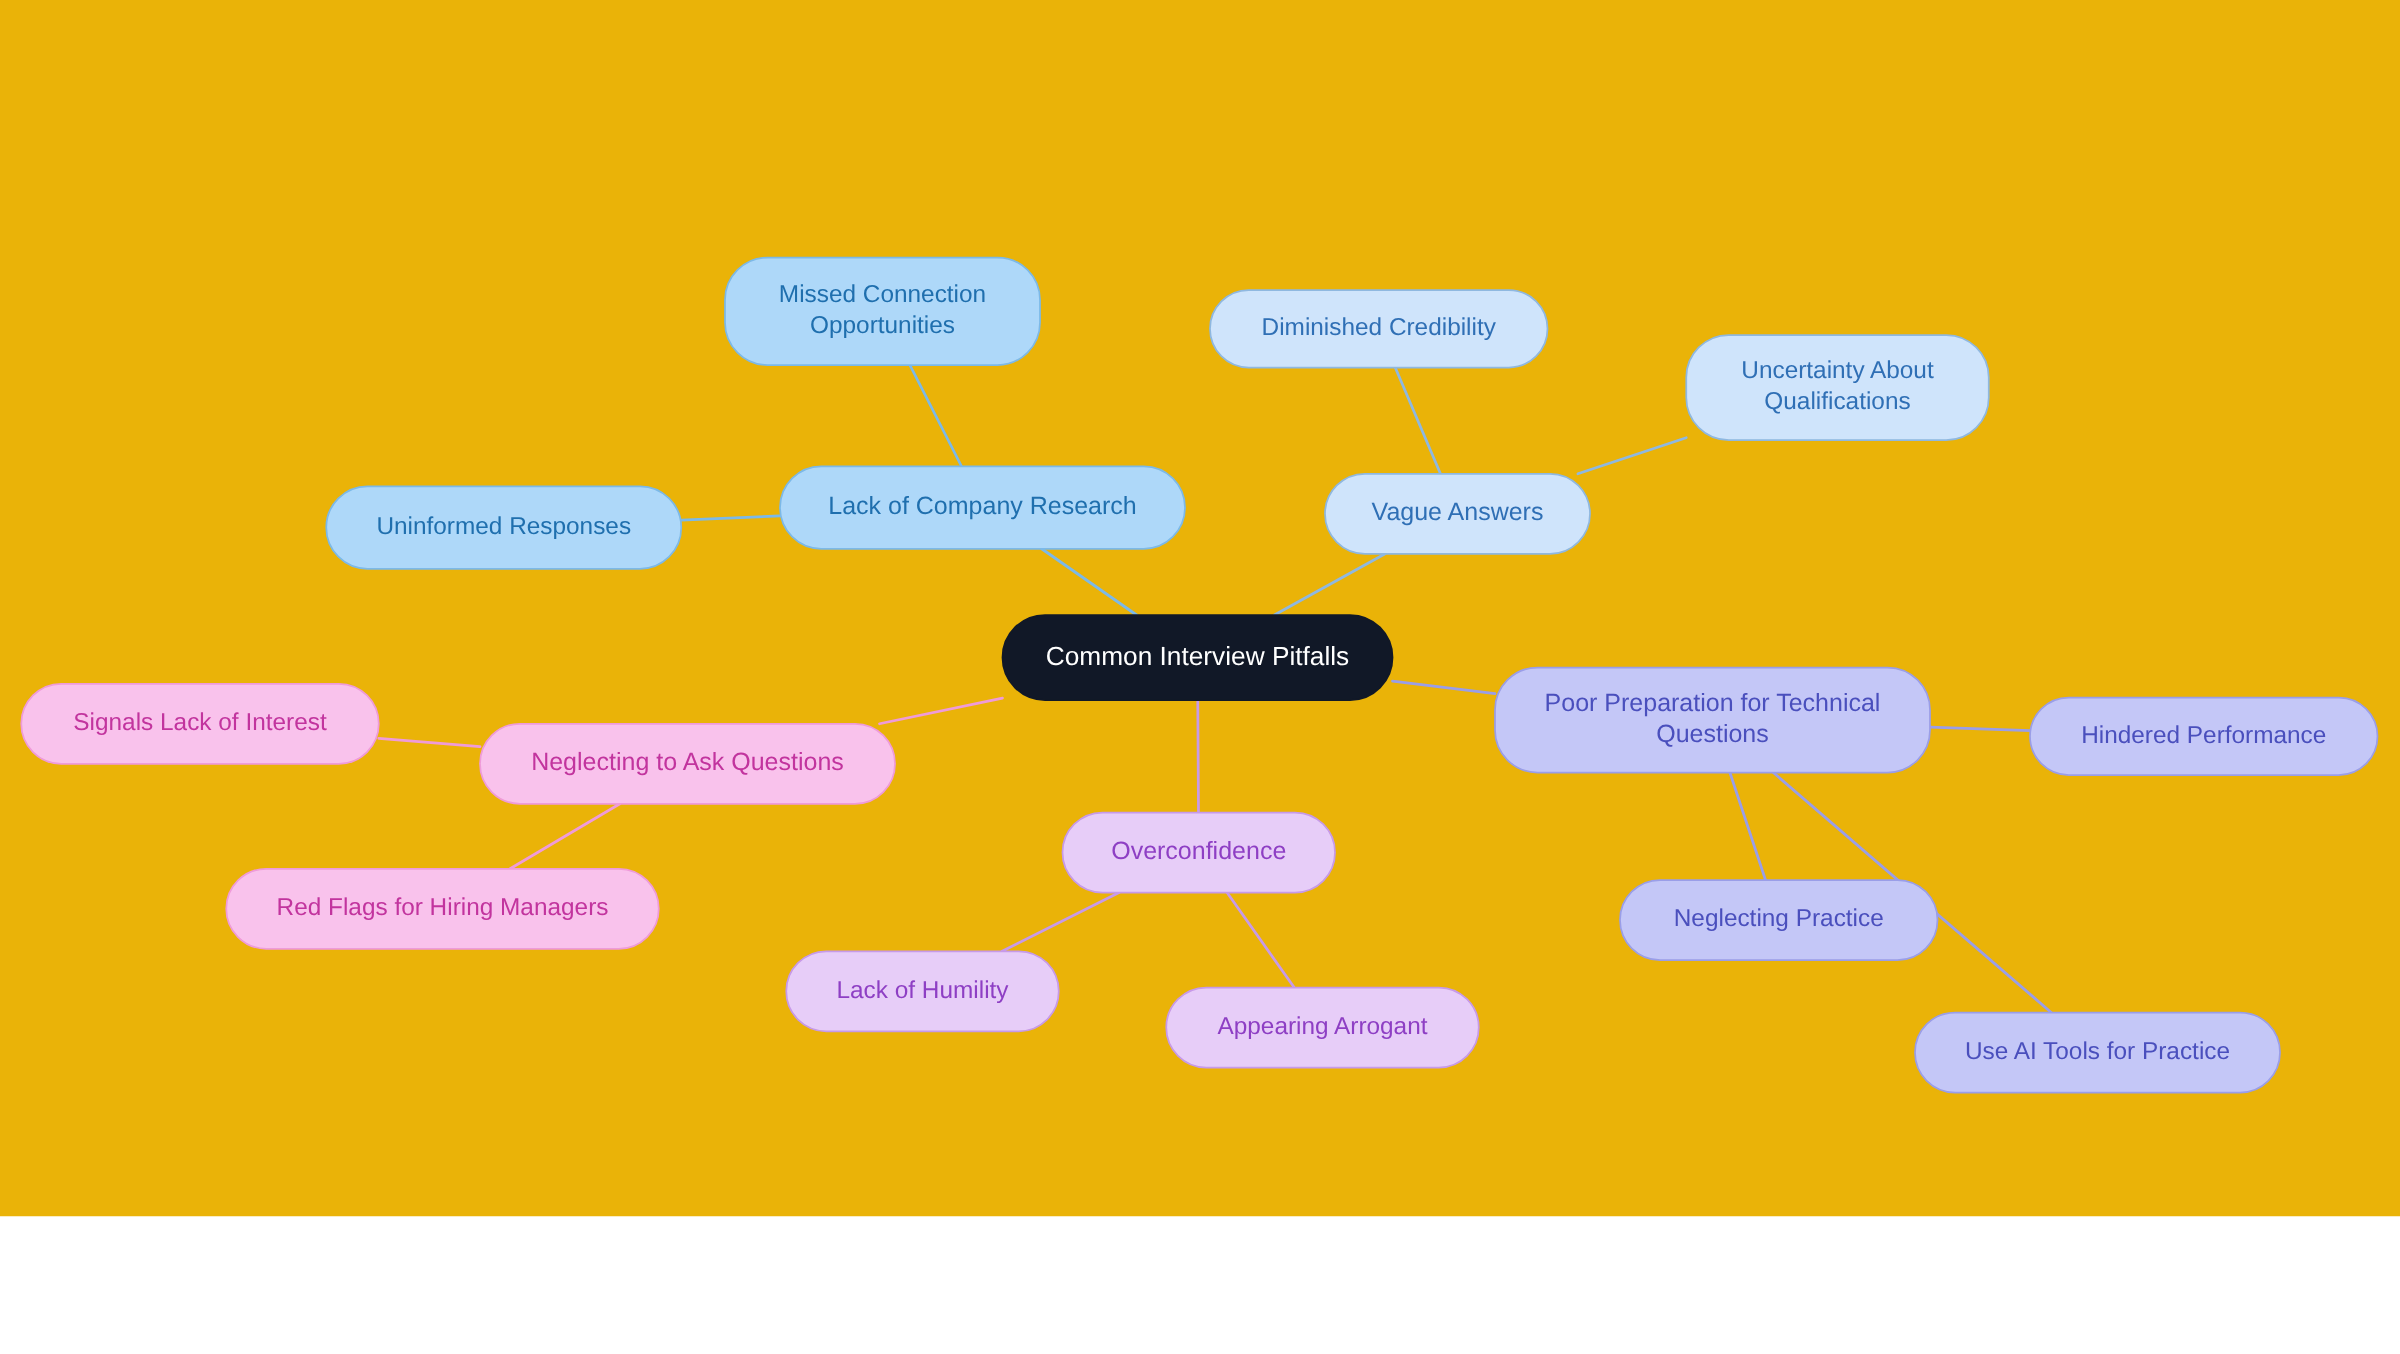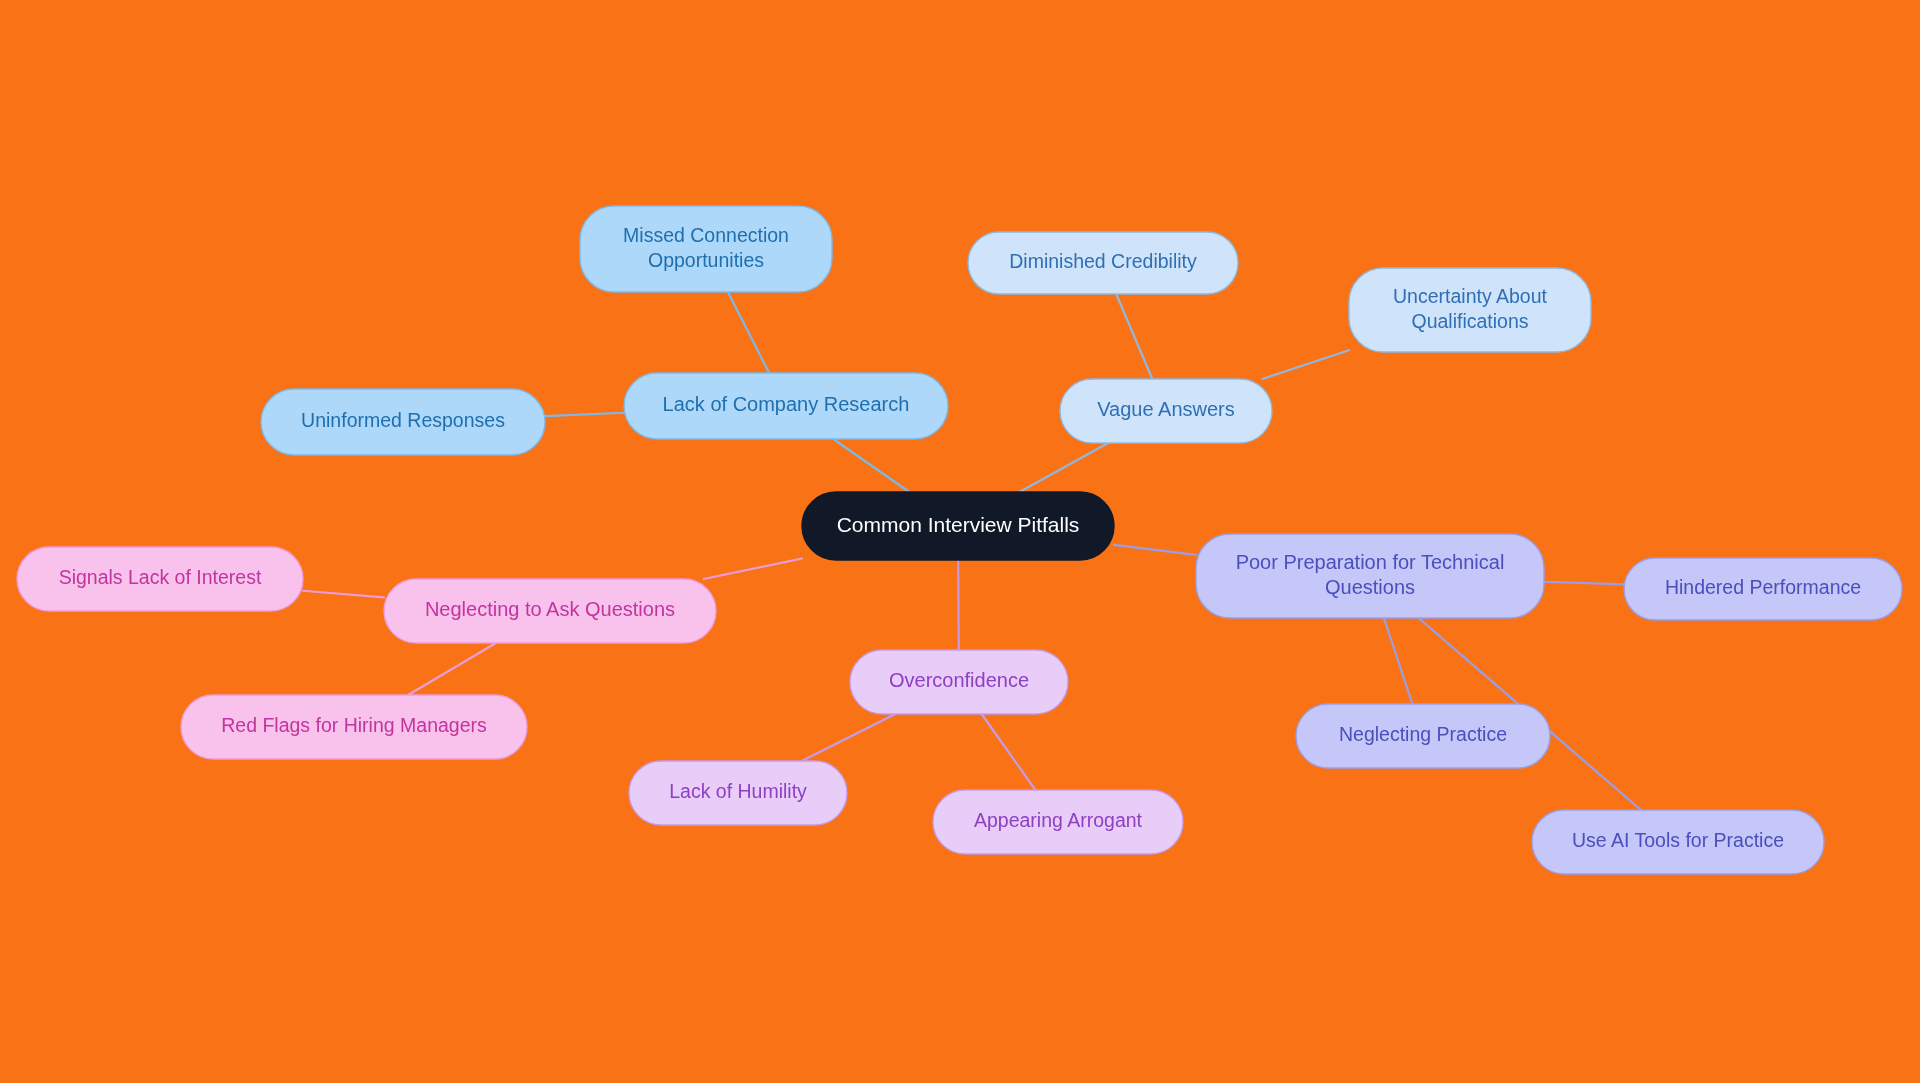--- a/index.html
+++ b/index.html
@@ -10,22 +10,22 @@
   }
   body {
     width: 1920px;
     height: 1083px;
     overflow: hidden;
     font-family: "Liberation Sans", sans-serif;
   }
   #mindmap-canvas {
     position: relative;
     width: 1920px;
-    height: 1083px;
-    background: #f97316;
+    height: 973px;
+    background: #eab308;
   }
   svg.mindmap-svg {
     position: absolute;
     top: 0;
     left: 0;
     width: 1920px;
     height: 1083px;
     display: block;
   }
   .edge-line {

